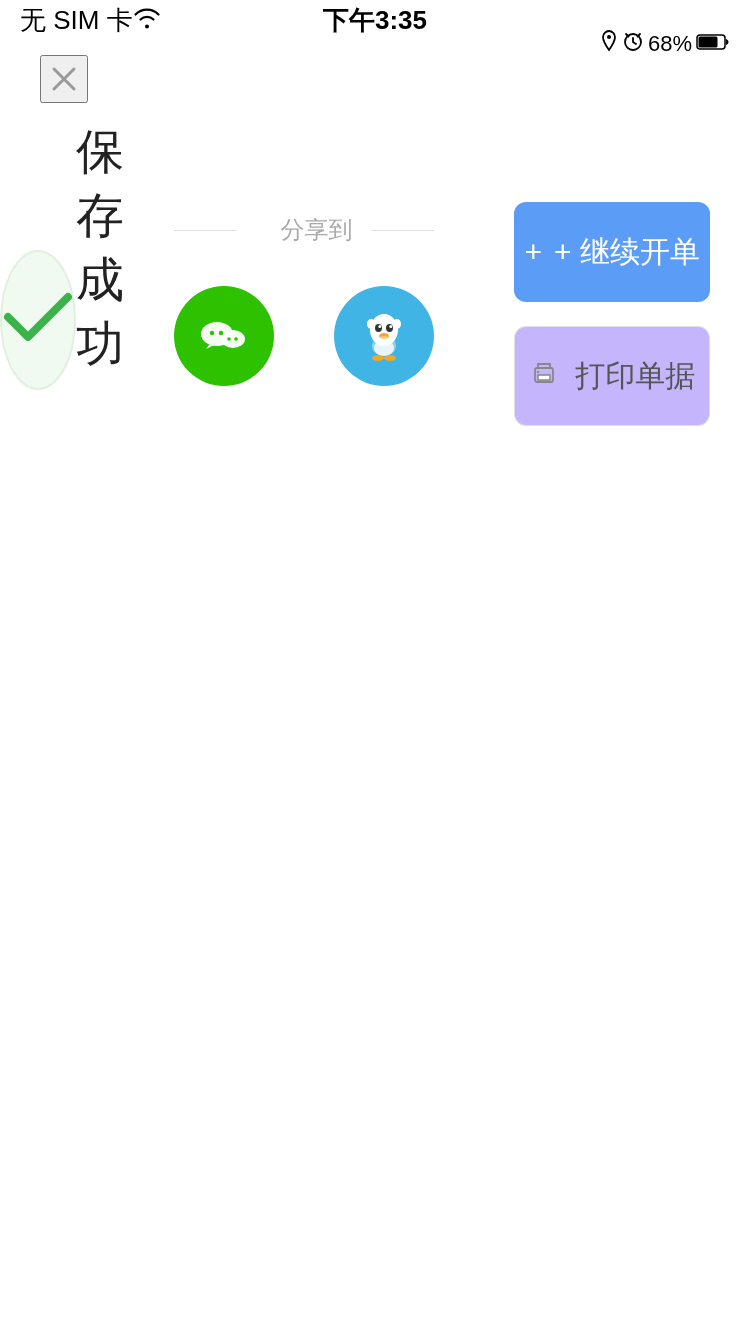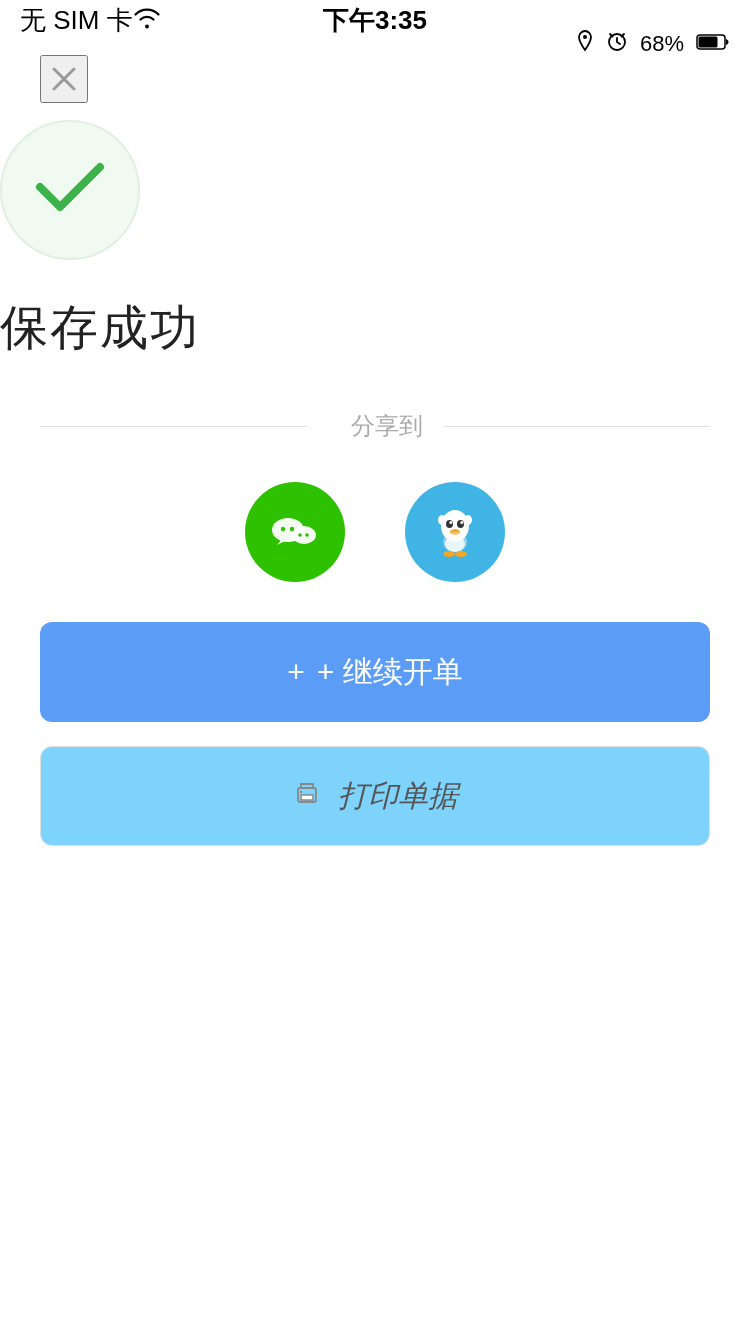--- a/index.html
+++ b/index.html
@@ -43,21 +43,21 @@
       font-size: 26px;
       font-weight: 600;
       position: absolute;
       left: 50%;
       transform: translateX(-50%);
     }
 
     .status-right {
       display: flex;
       align-items: center;
-      gap: 12px;
+      gap: 4px;
       font-size: 22px;
       margin-top: 48px;
     }
 
     
     .close-btn {
       position: absolute;
       top: 55px;
       left: 40px;
       width: 48px;
@@ -69,22 +69,22 @@
     }
 
     .close-btn svg {
       width: 32px;
       height: 32px;
     }
 
     
     .main-content {
       display: flex;
-      flex-direction: column;
-      align-items: flex-start;
+      flex-direction: row;
+      align-items: flex-end;
       padding-top: 80px;
     }
 
     
     .success-circle {
       width: 140px;
       height: 140px;
       border-radius: 50%;
       background: #f0faf0;
       border: 2px solid #e0f0e0;
@@ -186,24 +186,23 @@
       border: none;
       outline: none;
     }
 
     .action-btn-primary {
       background: #5b9cf6;
       color: #ffffff;
     }
 
     .action-btn-secondary {
-      background: #7dd3fc;
+      background: #c4b5fd;
       color: #555;
       border: 1px solid #e0e0e0;
-      font-style: italic;
     }
 
     
     .wechat-svg, .qq-svg {
       width: 60px;
       height: 60px;
     }
   </style>
 </head>
 <body>

